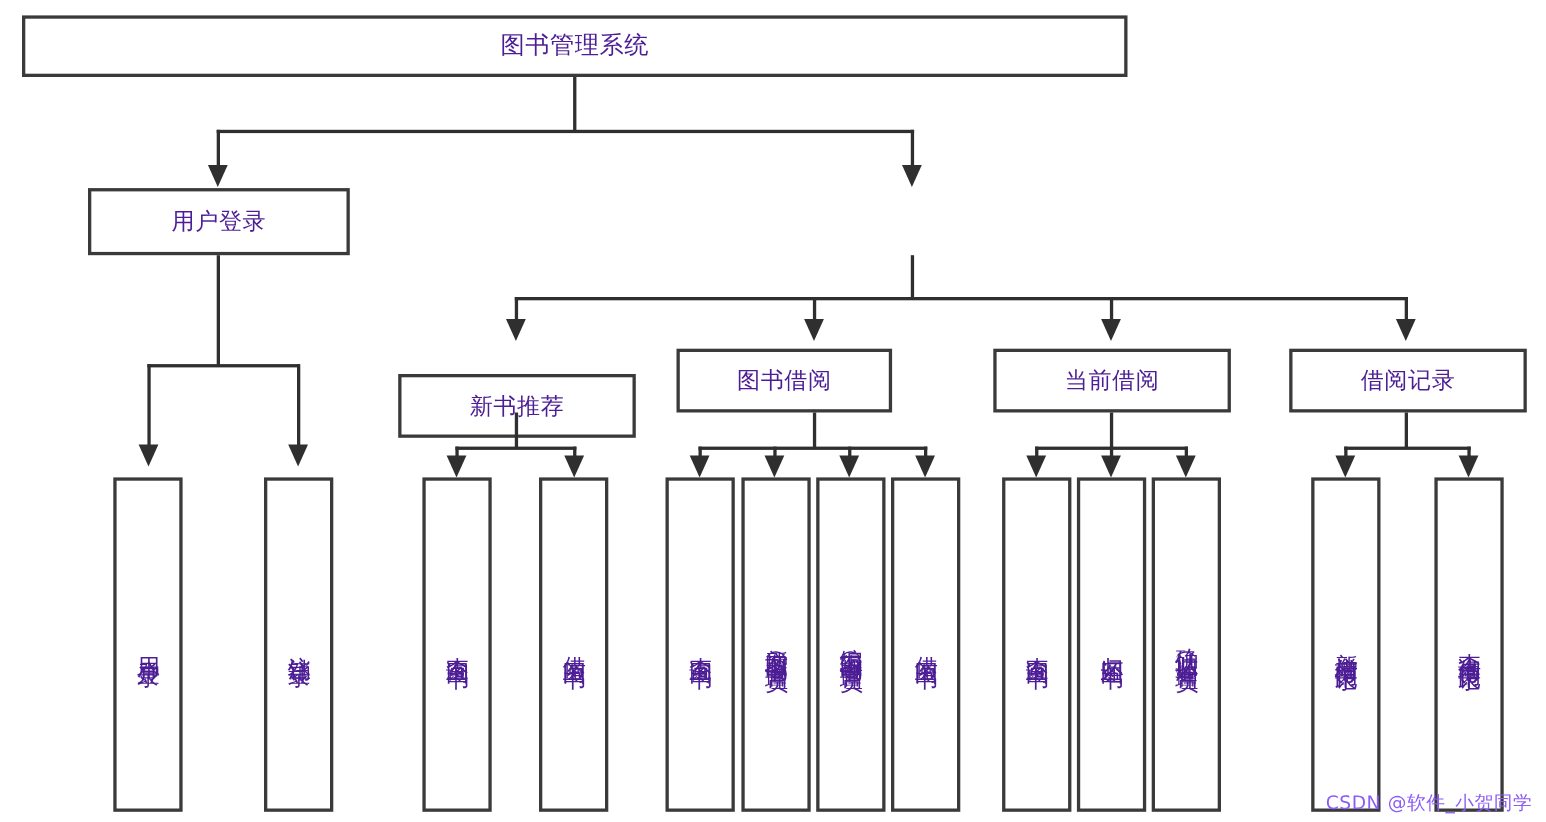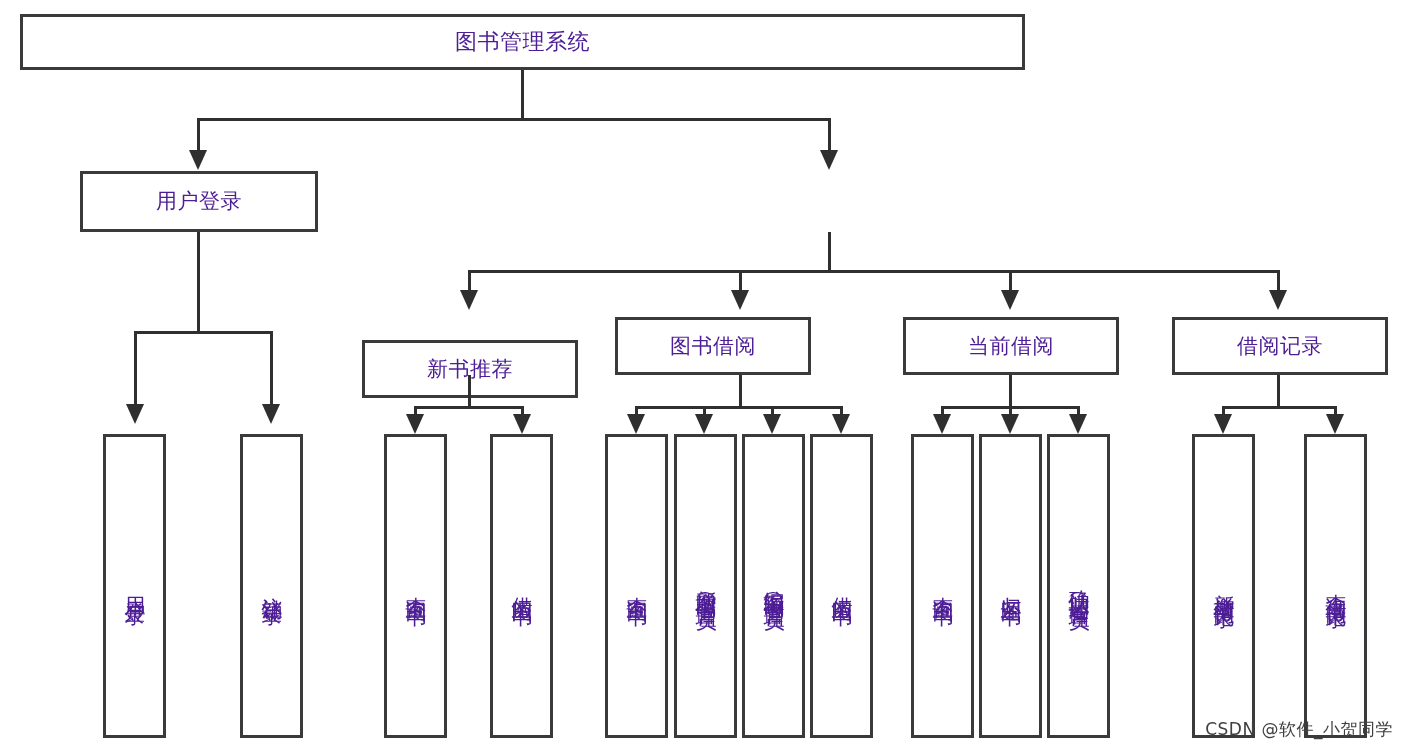--- a/index.html
+++ b/index.html
@@ -65,21 +65,21 @@
     border-left: 9px solid transparent;
     border-right: 9px solid transparent;
     border-top: 20px solid #2f2f2f;
   }
   
   #watermark {
     position: absolute;
     right: 12px;
     bottom: 6px;
     font-size: 17px;
-    color: #404040;
+    color: #8b5cf6;
     letter-spacing: 0.5px;
     user-select: none;
     white-space: nowrap;
   }
 </style>
 </head>
 <body>
 
 <div id="canvas">
 

